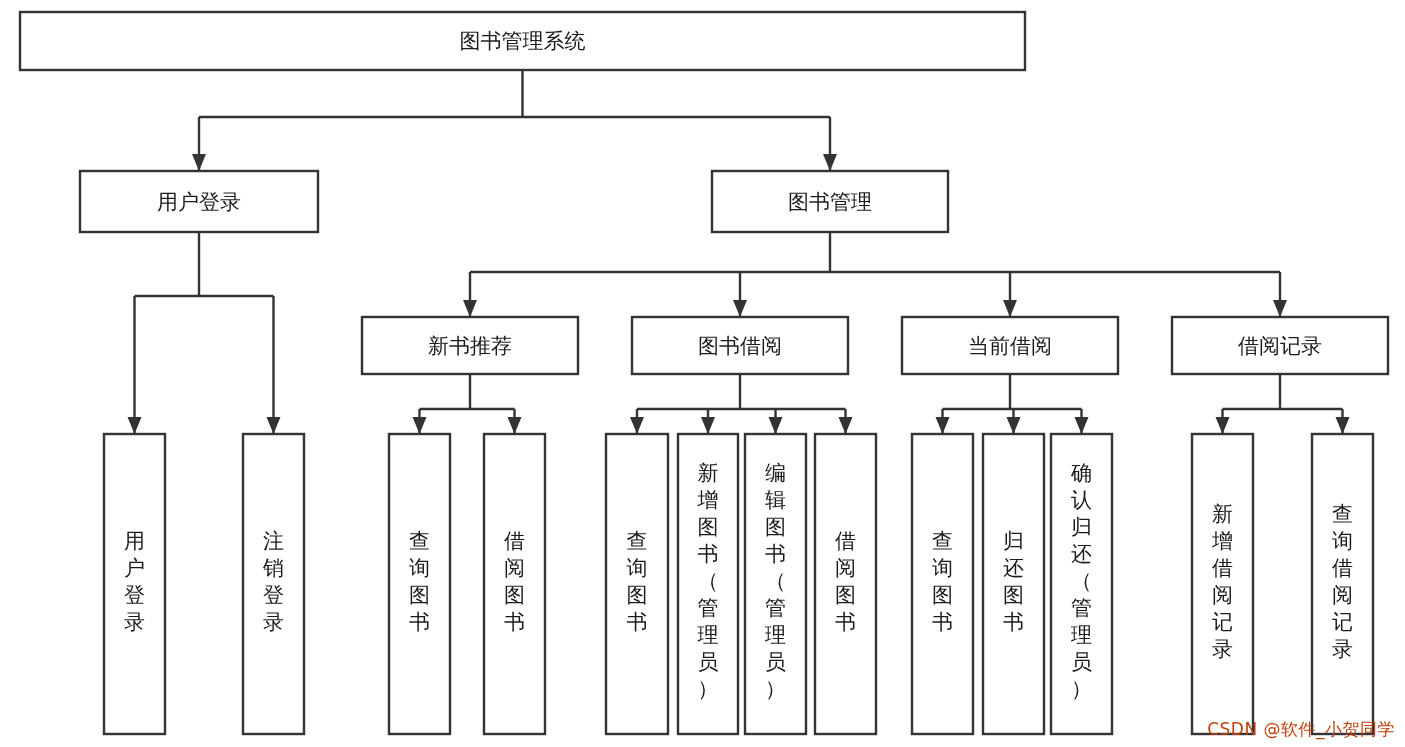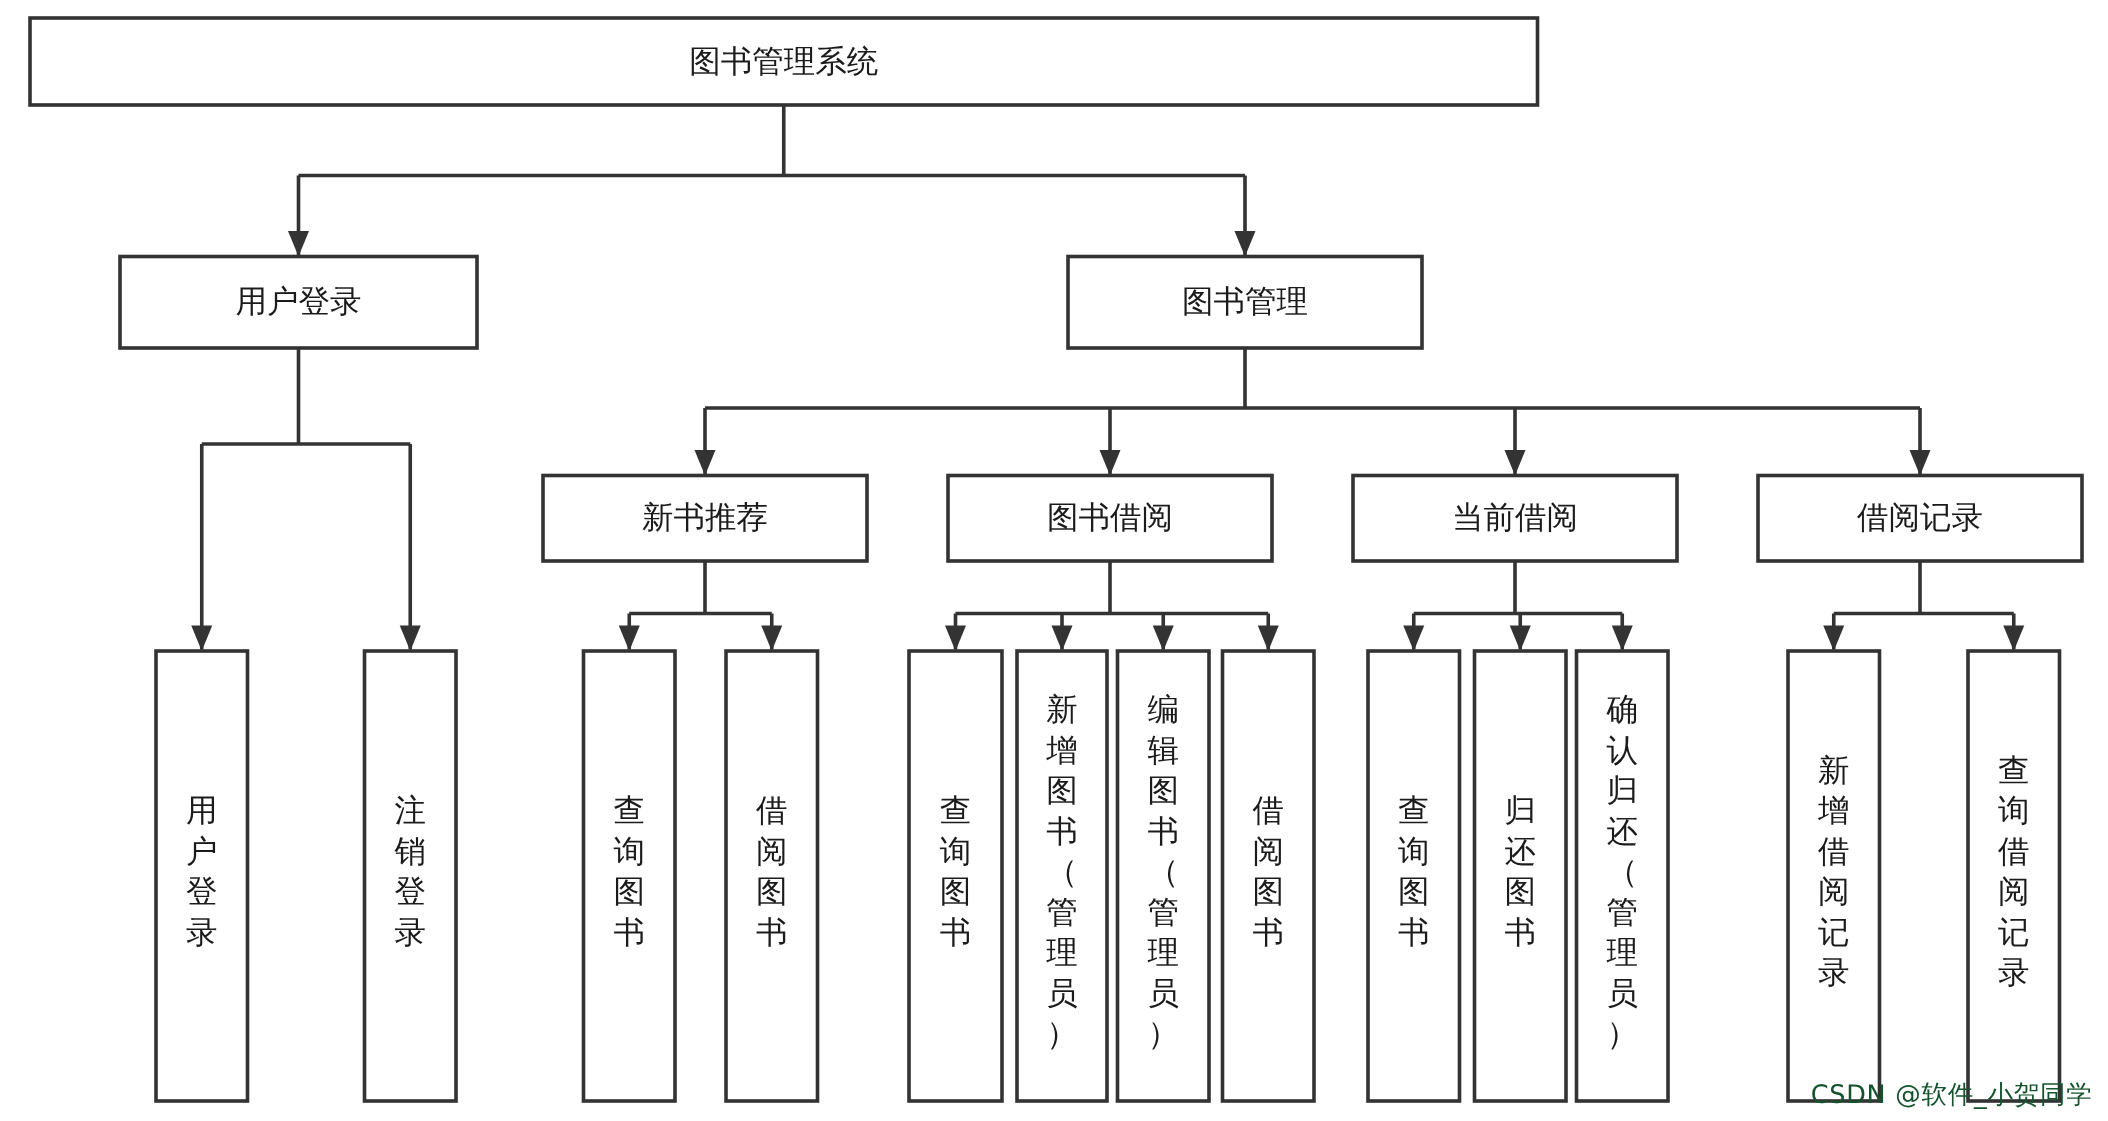--- a/index.html
+++ b/index.html
@@ -52,21 +52,21 @@
   .edge-arrow {
     fill: #333333;
     stroke: none;
   }
   .watermark {
     position: absolute;
     right: 10px;
     bottom: 6px;
     font-family: "DejaVu Sans", "Liberation Sans", sans-serif;
     font-size: 17px;
-    color: #14532d;
+    color: #c2410c;
     letter-spacing: 0.5px;
     white-space: nowrap;
     pointer-events: none;
     margin-top: 22px;
   }
 </style>
 </head>
 <body>
 
 <div id="diagram-root">

